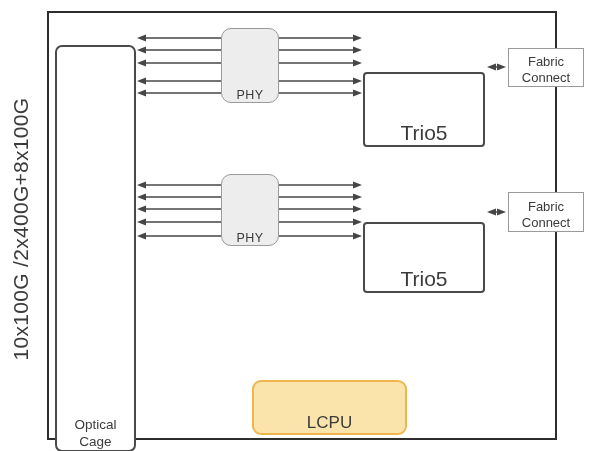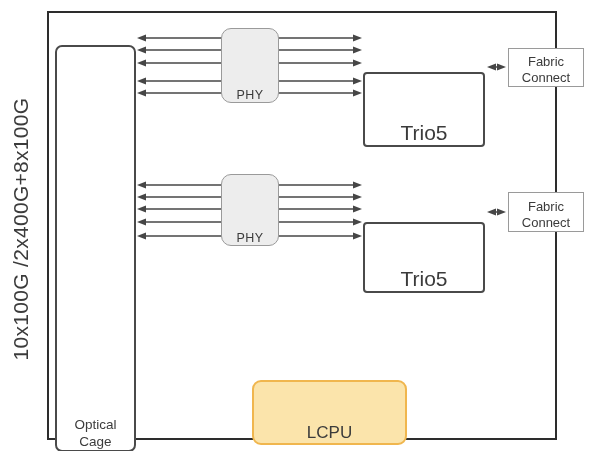--- a/index.html
+++ b/index.html
@@ -94,21 +94,21 @@
     border: 1.5px solid var(--block-border-gray, #9a9a9a);
     border-radius: 0;
     font-size: 13px;
     line-height: 1.22;
     padding: 0 9px;
   }
   .fabric.top { top: 48px; height: 39px; }
   .fabric.bottom { top: 192px; height: 40px; }
   .lcpu {
     left: 252px; top: 380px;
-    width: 155px; height: 65px;
+    width: 155px; height: 55px;
     background: var(--lcpu-fill, #fbe4ab);
     border: 2px solid var(--lcpu-border, #f0b64e);
     border-radius: 9px;
     font-size: 17px;
   }
   .pmb-caption {
     position: absolute;
     left: 415px; top: 383px;
     width: 102px;
     font-size: 13px;

